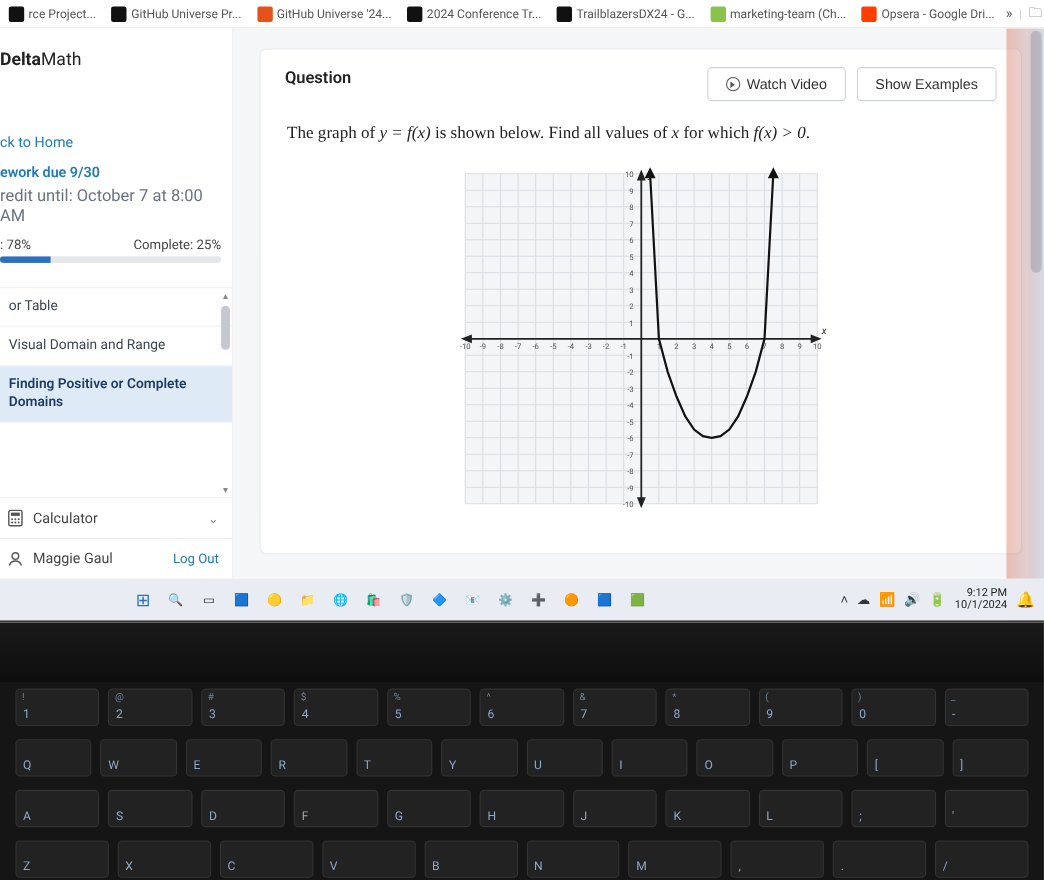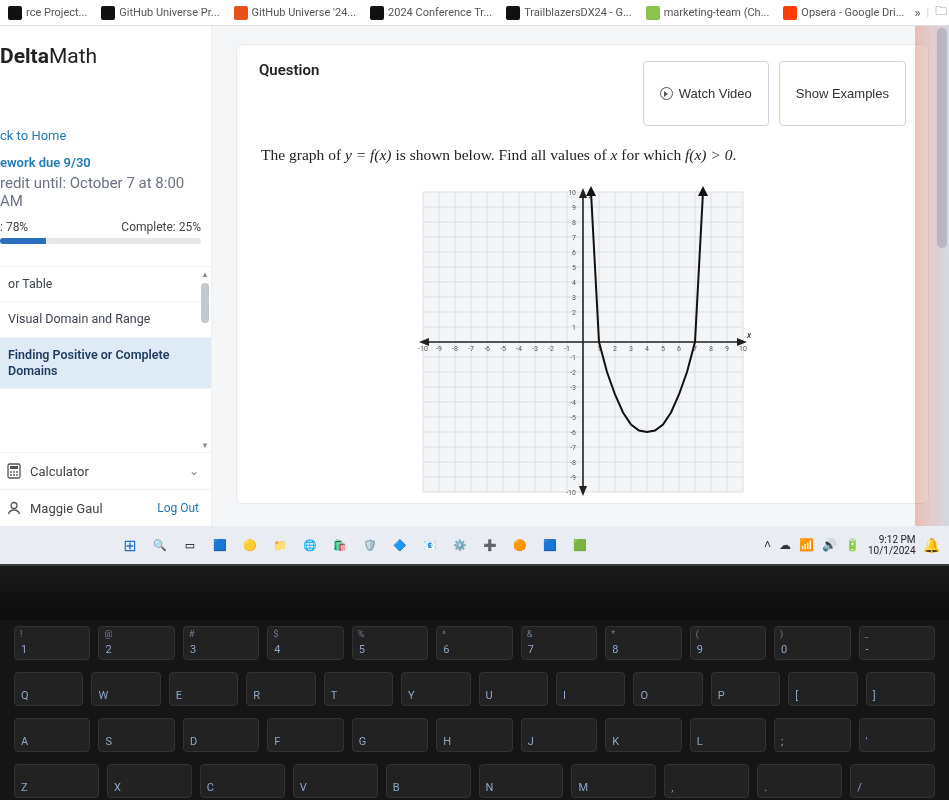--- a/index.html
+++ b/index.html
@@ -44,21 +44,21 @@
   .sidebar {
     width: 212px;
     flex:0 0 212px;
     background:#fff;
     display:flex;
     flex-direction:column;
     border-right:1px solid #eef0f3;
     padding-top:18px;
   }
   .brand {
-    font-size:21px;
+    font-size:16px;
     padding:0 14px 14px 0;
     color:#222;
   }
   .brand .b1{font-weight:700;}
   .brand .b2{font-weight:400;}
   .back-link{color:#1f7ab5; font-size:13px; padding:6px 2px 12px 0; cursor:pointer;margin-top:40px;}
   .assign-block{padding:0 10px 8px 0;}
   .assign-title{color:#1f7ab5; font-size:13px; font-weight:600; padding-bottom:4px;}
   .assign-sub{color:#6b7280; font-size:15px; padding-bottom:10px;}
   .prog-row{display:flex; justify-content:space-between; font-size:12px; color:#444; padding-bottom:4px;}
@@ -90,21 +90,21 @@
     background:#fff;
     border:1px solid #e7e9ee;
     border-radius:6px;
     padding:16px 22px 10px 22px;
     height:460px;
     position:relative;
   }
   .card-head{display:flex; align-items:flex-start; justify-content:space-between; padding-bottom:14px;}
   .q-title{font-size:15px; font-weight:600; color:#222;}
   .head-buttons{display:flex; gap:10px;}
-  .btn{border:1px solid #cfd4dc; background:#fff; border-radius:4px; padding:24px 16px; font-size:13px; color:#333; cursor:pointer; display:flex; align-items:center; gap:6px;}
+  .btn{border:1px solid #cfd4dc; background:#fff; border-radius:4px; padding:7px 16px; font-size:13px; color:#333; cursor:pointer; display:flex; align-items:center; gap:6px;}
   .play-ico{width:13px; height:13px; border:1.5px solid #555; border-radius:50%; position:relative;}
   .play-ico::after{content:""; position:absolute; left:3.5px; top:2.5px; border-left:4px solid #555; border-top:3px solid transparent; border-bottom:3px solid transparent;}
   .prompt{font-size:15.5px; color:#222; padding:6px 2px 14px 2px; font-family: Georgia, 'Times New Roman', serif;}
   .mathit{font-style:italic; font-family: Georgia, serif;}
 
   .graph-wrap{display:flex; justify-content:center; padding-top:4px;}
   .graph{width:340px; height:320px;}
 
   
   .page-scroll{position:absolute; right:0; top:26px; width:14px; height:500px; background:#f0f0f0;}

